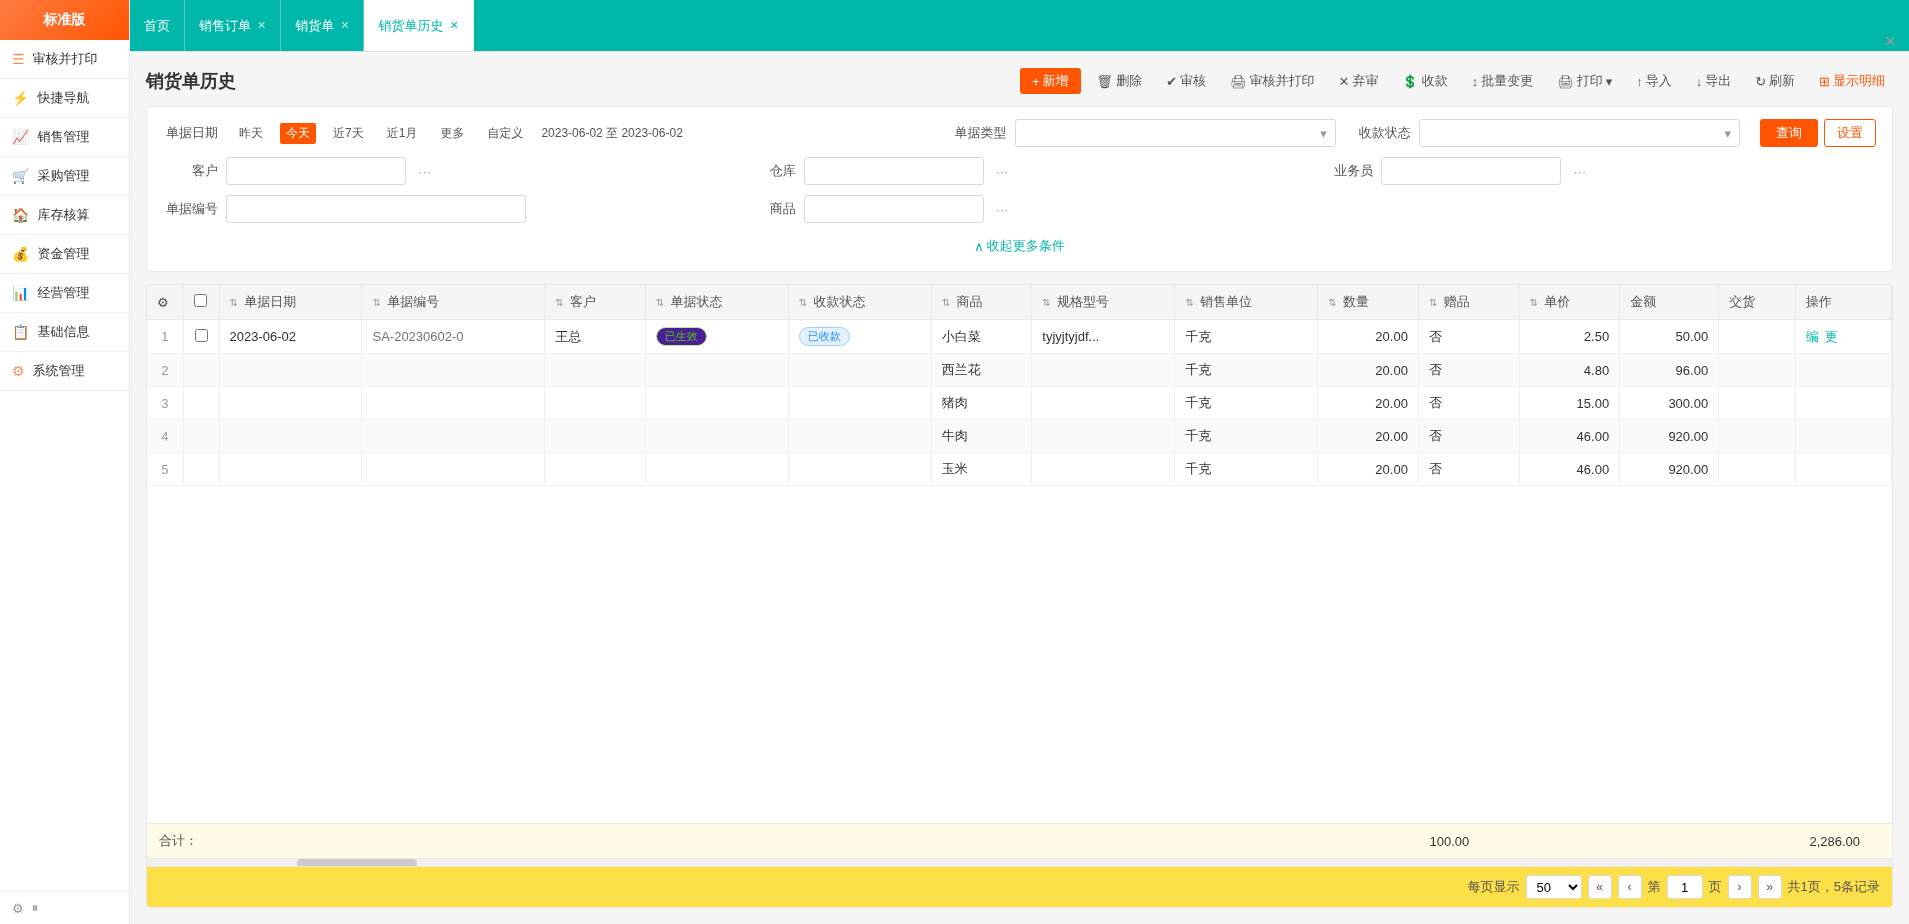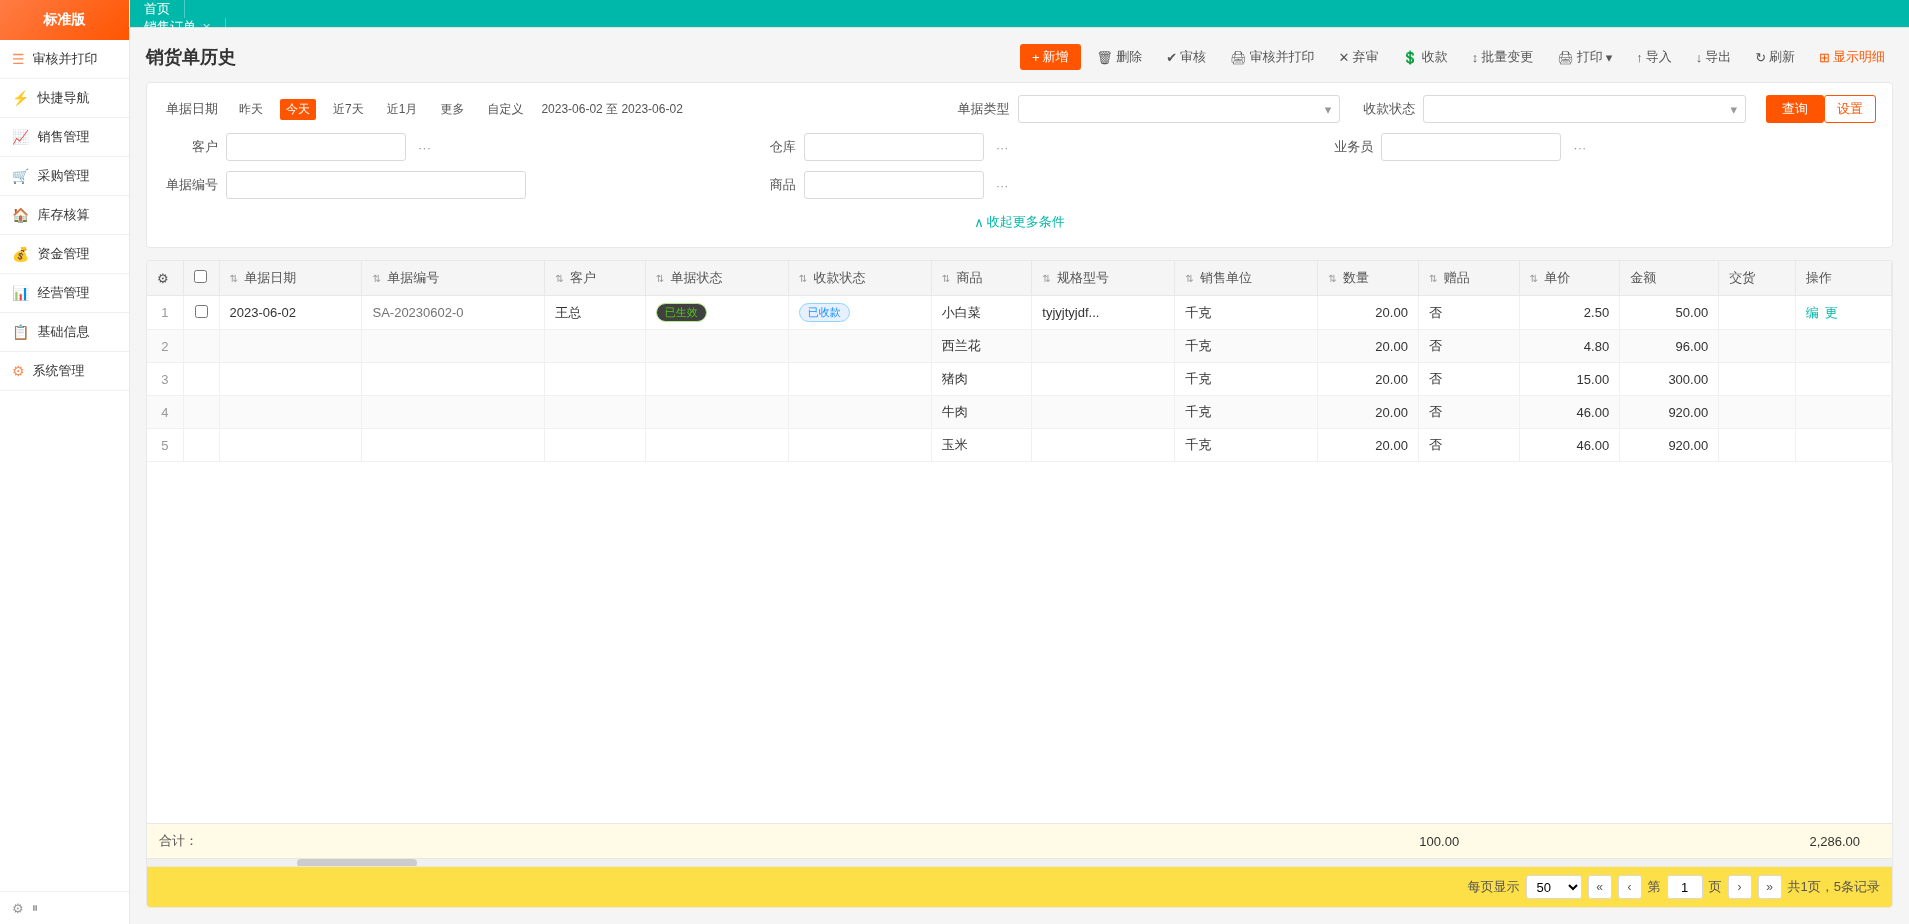--- a/index.html
+++ b/index.html
@@ -50,24 +50,23 @@
       display: flex;
       flex-direction: column;
       overflow: hidden;
     }
 
     
     .tab-bar {
       background: #fff;
       border-bottom: 1px solid #e0e0e0;
       display: flex;
-      align-items: flex-start;
-      height: 28px;
+      align-items: flex-end;
+      height: 52px;
       flex-shrink: 0;
-      flex-direction: column;
     }
     .tab {
       padding: 0 14px;
       height: 100%;
       display: flex;
       align-items: center;
       cursor: pointer;
       color: #555;
       border-right: 1px solid #e8e8e8;
       gap: 6px;
@@ -273,21 +272,21 @@
       border-right: 1px solid #f0f0f0;
       color: #333;
       font-size: 13px;
     }
     .badge {
       display: inline-block;
       padding: 1px 8px;
       border-radius: 10px;
       font-size: 11px;
     }
-    .badge-green { background: #404040; color: #52c41a; border: 1px solid #b7eb8f; }
+    .badge-green { background: #4c1d95; color: #52c41a; border: 1px solid #b7eb8f; }
     .badge-blue { background: #e6f0ff; color: #1890ff; border: 1px solid #91d5ff; }
     .action-link { color: #00b8a9; cursor: pointer; margin-right: 6px; }
 
     
     .gear-icon { cursor: pointer; color: #555; }
     th.gear-th { width: 36px; }
     th.checkbox-th { width: 36px; }
 
     
     .table-footer {
@@ -514,21 +513,21 @@
             <span>▾</span>
           </div>
         </div>
         <div class="filter-item">
           <span class="filter-label">收款状态</span>
           <div class="filter-select" style="min-width:150px;">
             <span></span>
             <span>▾</span>
           </div>
         </div>
-        <div style="display:flex;">
+        <div style="display:flex;gap:6px;">
           <button class="query-btn">查询</button>
           <button class="settings-btn">设置</button>
         </div>
       </div>
 
       <div class="filter-row">
         <div class="filter-item">
           <span class="filter-label">客户</span>
           <input class="filter-input" style="max-width: 180px;">
           <span class="filter-dots">···</span>
@@ -732,21 +731,21 @@
         <span class="footer-label">合计：</span>
         <div class="footer-total">
           <span style="flex:1;"></span>
           <span style="flex:1;"></span>
           <span style="flex:1;"></span>
           <span style="flex:1;"></span>
           <span style="flex:1;"></span>
           <span style="flex:1;"></span>
           <span style="flex:1;"></span>
           <span style="flex:1;"></span>
-          <span style="min-width:80px; text-align:center; padding-right:20px;">100.00</span>
+          <span style="min-width:80px; text-align:right; padding-right:20px;">100.00</span>
           <span style="flex:1;"></span>
           <span style="flex:1;"></span>
           <span style="min-width:90px; text-align:right; padding-right:20px;">2,286.00</span>
         </div>
       </div>
 
       <div class="scrollbar-track">
         <div class="scrollbar-thumb"></div>
       </div>
 

